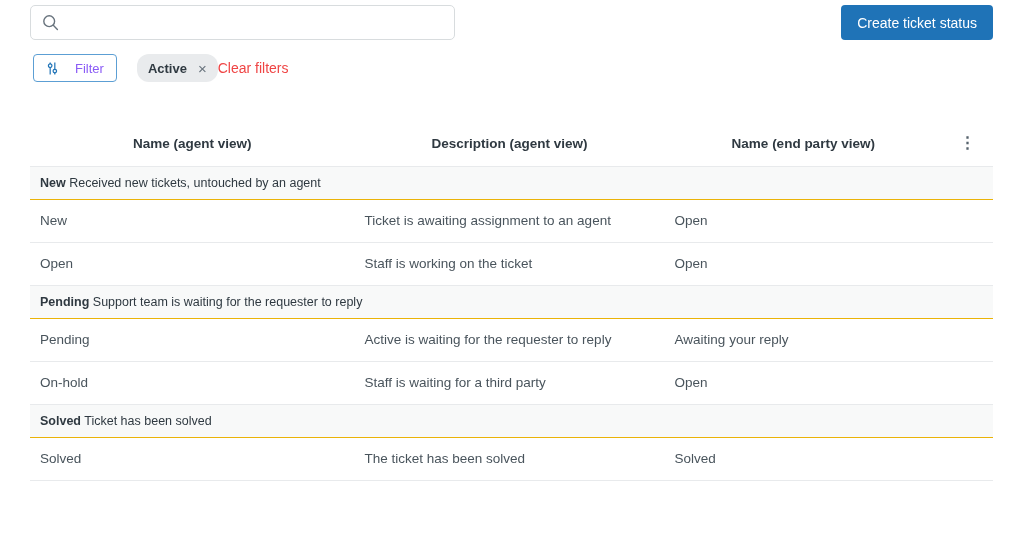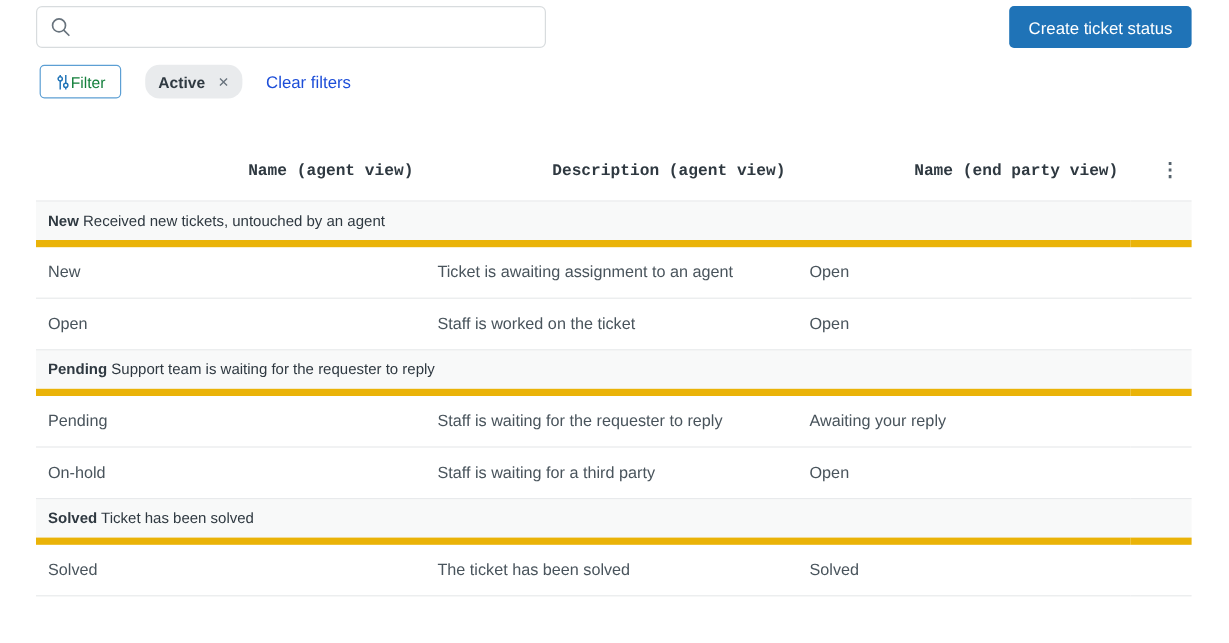--- a/index.html
+++ b/index.html
@@ -32,57 +32,57 @@
     background: #1f73b7; color: #fff;
     border: none; border-radius: 4px;
     font-size: 14px; font-family: "Liberation Sans", sans-serif;
     cursor: pointer;
   }
 
   
   .filter-row { margin-top: 14px; margin-left: 3px; display: flex; align-items: center; }
   .filter-btn {
     height: 28px; padding: 0 12px;
-    display: inline-flex; align-items: center; gap: 0;
-    background: #fff; color: #15803d;
+    display: inline-flex; align-items: center; gap: 16px;
+    background: #fff; color: #8b5cf6;
     border: 1px solid #5c9fd4; border-radius: 4px;
     font-size: 13px; font-family: "Liberation Sans", sans-serif;
     cursor: pointer;
   }
   .chip {
     margin-left: 20px; height: 28px; padding: 0 11px;
     display: inline-flex; align-items: center; gap: 11px;
     background: #e9ebed; border-radius: 12px;
     font-size: 13px; font-weight: 600; color: #2f3941;
   }
   .chip-close {
     font-weight: 400; font-size: 15px; line-height: 1;
     color: #68737d; cursor: pointer;
   }
   .clear-link {
-    margin-left: 20px; font-size: 14px;
-    color: #1d4ed8; text-decoration: none; cursor: pointer;
+    font-size: 14px;
+    color: #ef4444; text-decoration: none; cursor: pointer;
   }
 
   
   .status-table { margin-top: 38px; width: 100%; border-collapse: collapse; table-layout: fixed; }
   .status-table th {
-    text-align: right; padding: 15px 10px;
-    font-size: 13.5px; font-weight: 700; color: #2f3941; font-family: Liberation Mono, monospace;
+    text-align: center; padding: 15px 10px;
+    font-size: 13.5px; font-weight: 700; color: #2f3941;
   }
   .kebab-cell { text-align: center; padding: 15px 4px; }
   .kebab {
     display: inline-block; font-size: 16px; line-height: 1;
     color: #56636d; cursor: pointer; font-weight: 700;
     letter-spacing: 0;
   }
   .group-row td {
     background: #f8f9f9;
     border-top: 1px solid #e8eaec;
-    border-bottom: 6px solid #eab308;
+    border-bottom: 1px solid #eab308;
     padding: 9px 10px;
     font-size: 12.5px; color: #2f3941;
   }
   .group-name { font-weight: 700; }
   .group-desc { font-weight: 400; }
   .info-icon {
     display: inline-block; margin-left: 6px;
     font-size: 12px; color: #9aa4ad; line-height: 1;
     vertical-align: -1px;
   }
@@ -154,34 +154,34 @@
       </tr>
       <tr class="data-row">
         <td>New</td>
         <td>Ticket is awaiting assignment to an agent</td>
         <td>Open</td>
         <td></td>
       </tr>
 
       <tr class="data-row">
         <td>Open</td>
-        <td>Staff is worked on the ticket</td>
+        <td>Staff is working on the ticket</td>
         <td>Open</td>
         <td></td>
       </tr>
 
       <tr class="group-row">
         <td colspan="4">
           <span class="group-name">Pending</span>
           <span class="group-desc">Support team is waiting for the requester to reply</span>
         </td>
       </tr>
       <tr class="data-row">
         <td>Pending</td>
-        <td>Staff is waiting for the requester to reply</td>
+        <td>Active is waiting for the requester to reply</td>
         <td>Awaiting your reply</td>
         <td></td>
       </tr>
 
       <tr class="data-row">
         <td>On-hold</td>
         <td>Staff is waiting for a third party</td>
         <td>Open</td>
         <td></td>
       </tr>

